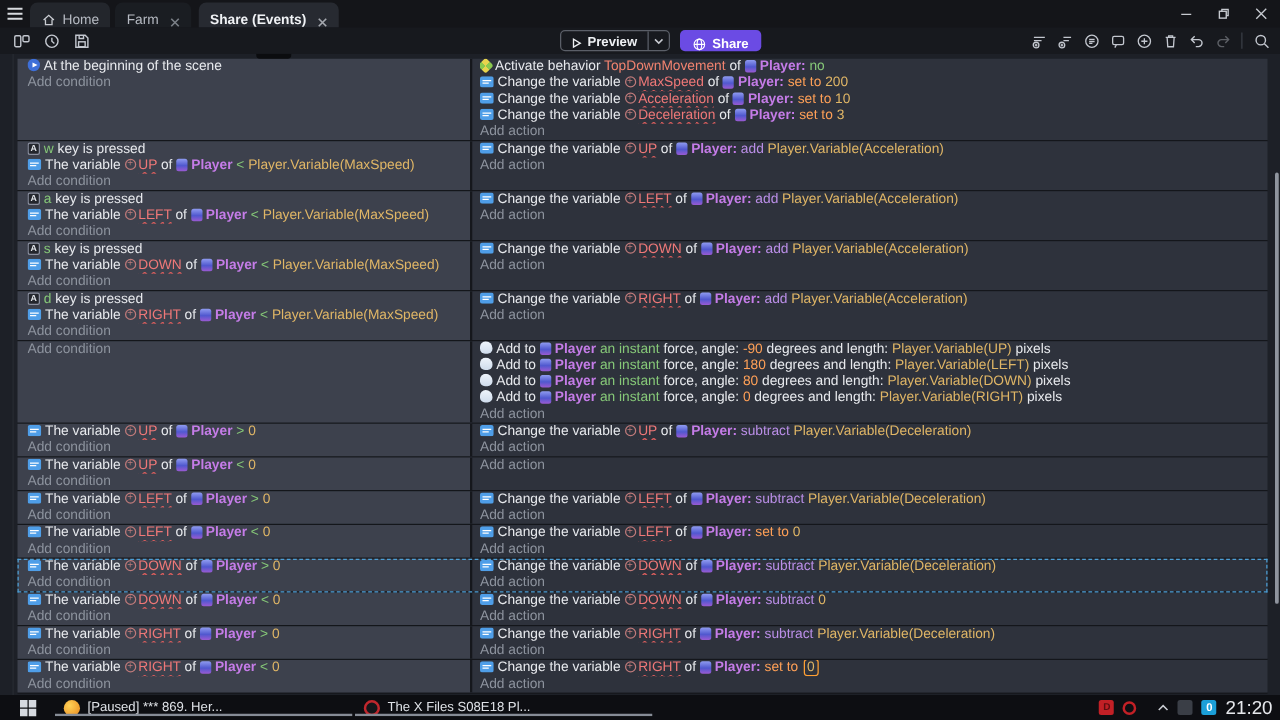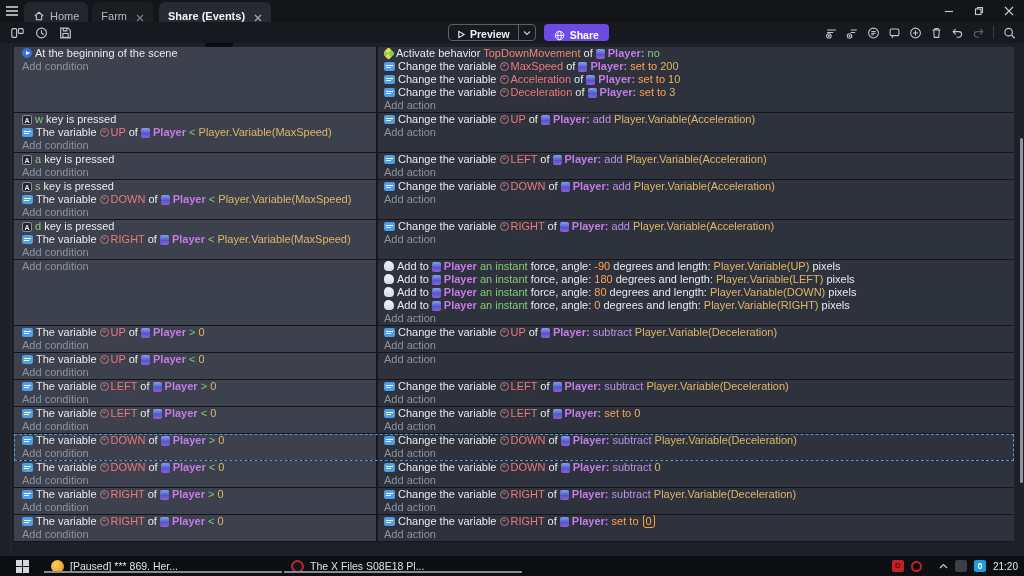--- a/index.html
+++ b/index.html
@@ -94,21 +94,21 @@
   .ticon.gd{background:#d31f2d;border-radius:50%}
   .ticon.gd::after{content:"";position:absolute;left:3px;top:3px;width:7px;height:7px;border:1.5px solid #fff;
     border-right-color:transparent;border-radius:50%}
   .tray{margin-left:auto;display:flex;align-items:center;gap:7px;padding-right:6px}
   .trayic{width:12px;height:12px;border-radius:2px;position:relative}
   .trayic.red1{background:#c22026;color:#5d0d10;font-size:8px;font-weight:700;text-align:center;line-height:12px}
   .trayic.red2{background:transparent;border:2px solid #c22026;border-radius:50%;width:11px;height:11px}
   .trayic.gray{background:#3a3e46}
   .trayic.blue{background:#1b9fd8;color:#fff;font-size:9px;font-weight:700;text-align:center;line-height:12px;border-radius:2px}
   .chev{color:#c9ccd2;font-size:9px}
-  .clock{font-size:10px;color:#e6e8ec}
+  .clock{font-size:15px;color:#e6e8ec}
   svg{display:block}
 </style>
 </head>
 <body>
 
 <div class="tabbar">
   <div class="hamburger">
     <svg width="14" height="12" viewBox="0 0 14 12">
         <path d="M1 2h12M1 6h12M1 10h12" stroke="#d8dbe0" stroke-width="1.6"></path>
       </svg>
@@ -289,20 +289,21 @@
           <div class="line add">Add condition</div>
         </div>
         <div class="acts">
           <div class="line"><span class="ic ic-variable"></span><span class="t-p">Change the variable </span><span class="ic ic-varbadge"></span><span class="t-v">UP</span><span class="t-p"> of </span><span class="ic ic-player"></span><span class="t-o">Player:</span><span class="t-pu"> add </span><span class="t-g">Player.Variable(Acceleration)</span></div>
           <div class="line add">Add action</div>
         </div>
       </div>
       <div class="event">
         <div class="cond">
           <div class="line"><span class="ic ic-key"></span><span class="t-gr">a</span><span class="t-p"> key is pressed</span></div>
+          <div class="line"><span class="ic ic-variable"></span><span class="t-p">The variable </span><span class="ic ic-varbadge"></span><span class="t-v">LEFT</span><span class="t-p"> of </span><span class="ic ic-player"></span><span class="t-o">Player</span><span class="t-gr"> &lt; </span><span class="t-g">Player.Variable(MaxSpeed)</span></div>
           <div class="line add">Add condition</div>
         </div>
         <div class="acts">
           <div class="line"><span class="ic ic-variable"></span><span class="t-p">Change the variable </span><span class="ic ic-varbadge"></span><span class="t-v">LEFT</span><span class="t-p"> of </span><span class="ic ic-player"></span><span class="t-o">Player:</span><span class="t-pu"> add </span><span class="t-g">Player.Variable(Acceleration)</span></div>
           <div class="line add">Add action</div>
         </div>
       </div>
       <div class="event">
         <div class="cond">
           <div class="line"><span class="ic ic-key"></span><span class="t-gr">s</span><span class="t-p"> key is pressed</span></div>

